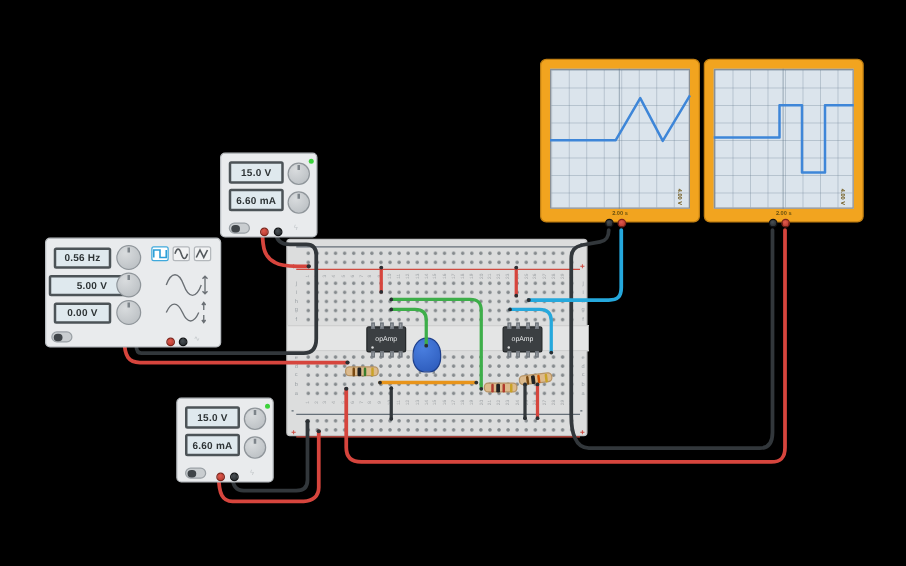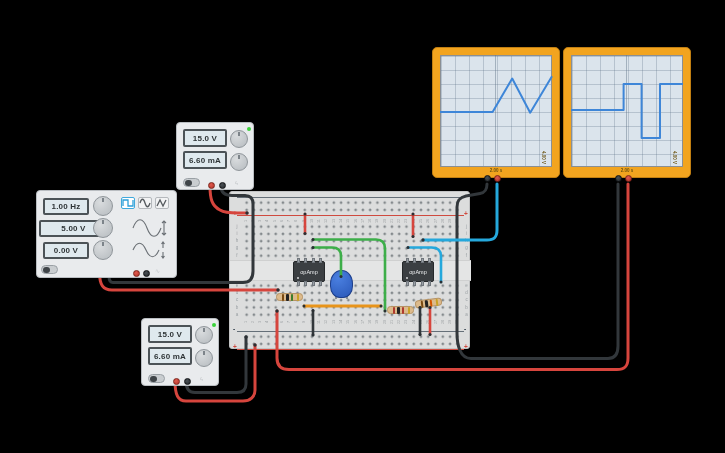--- a/index.html
+++ b/index.html
@@ -284,21 +284,21 @@
       <circle class="dot" cx="313" cy="310.5" r="1.5"></circle>
         <circle class="dot" cx="313" cy="335" r="1.5"></circle>
       <circle class="dot" cx="420" cy="307.5" r="1.5"></circle>
         <circle class="dot" cx="420" cy="334.5" r="1.5"></circle>
       <circle class="dot" cx="430" cy="307.5" r="1.5"></circle>
         <circle class="dot" cx="430" cy="334.5" r="1.5"></circle>
     </g>
   </svg>
 
   <div class="device" style="left:36px;top:190px;width:141px;height:88px">
-    <div class="display" style="left:6px;top:7px;width:46px;height:17px">1.00 Hz</div>
+    <div class="display" style="left:6px;top:7px;width:46px;height:17px">0.56 Hz</div>
     <div class="display" style="left:2px;top:29px;width:69px;height:17px">5.00 V</div>
     <div class="display" style="left:6px;top:51px;width:46px;height:17px">0.00 V</div>
     <div class="knob" style="left:56px;top:5px;width:20px;height:20px">
         <i></i>
       </div>
     <div class="knob" style="left:56px;top:27px;width:20px;height:20px">
         <i></i>
       </div>
     <div class="knob" style="left:56px;top:49px;width:20px;height:20px">
         <i></i>

